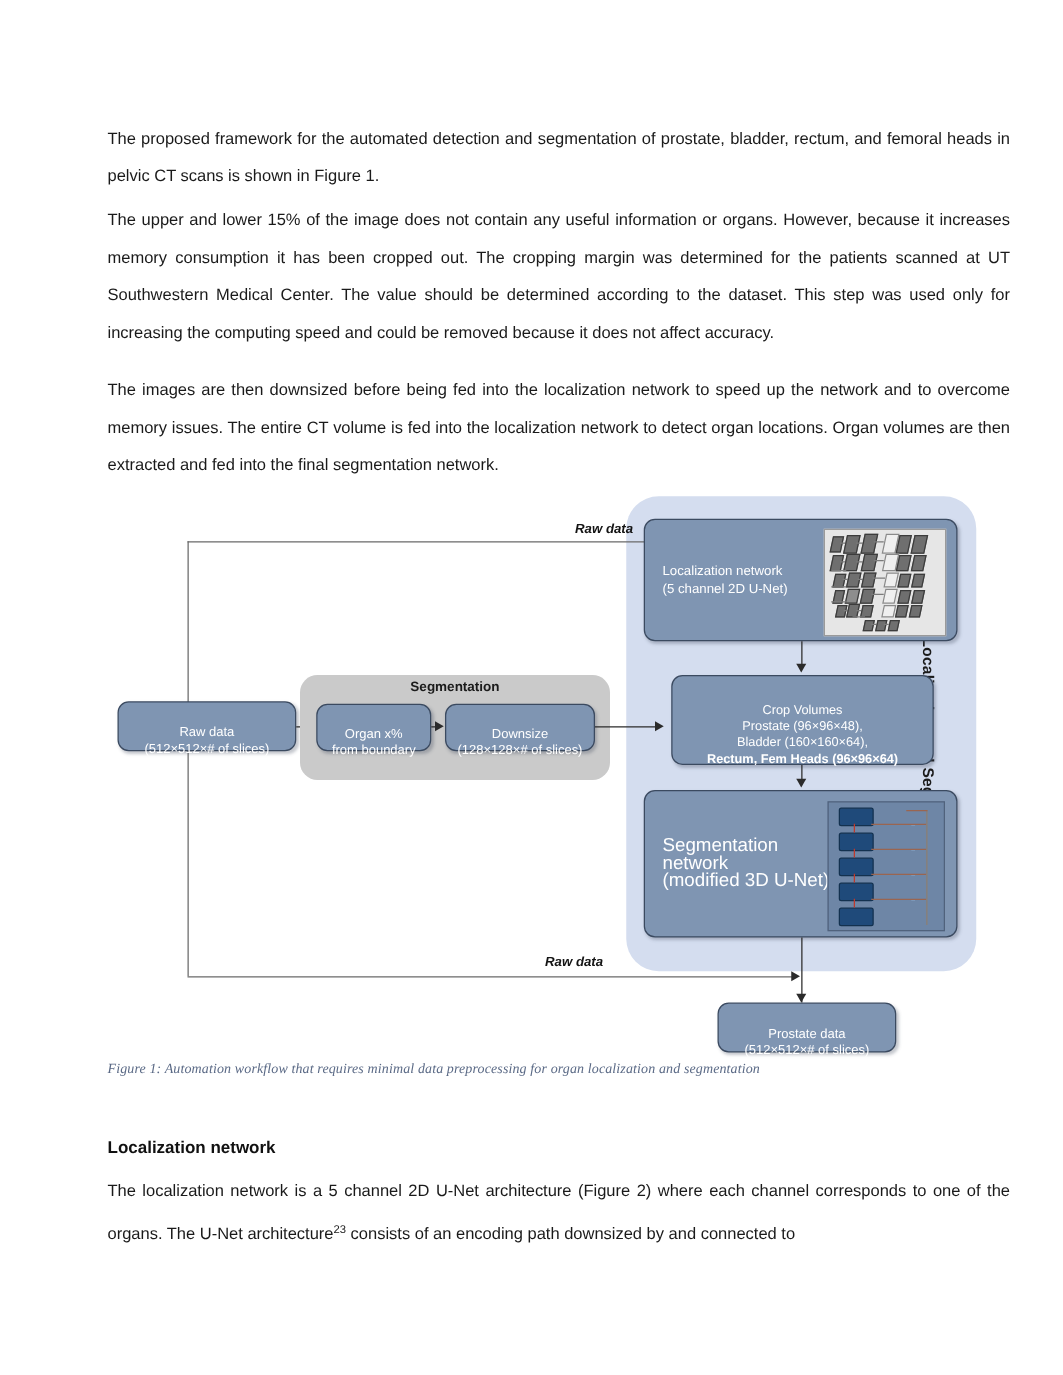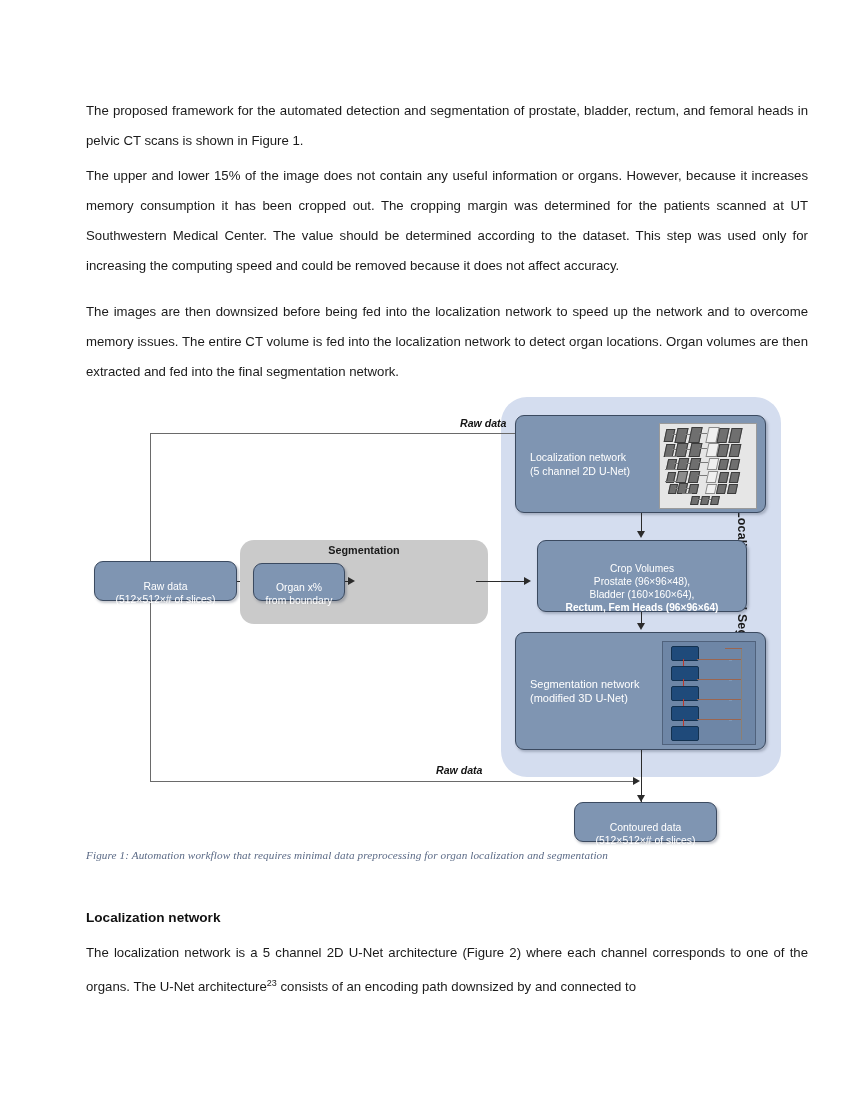--- a/index.html
+++ b/index.html
@@ -171,21 +171,21 @@
 
   
   #segmentation-node {
     left: 437px; top: 240px; width: 251px; height: 118px;
     justify-content: flex-start;
   }
   #segmentation-node .lbl {
     width: 140px;
     padding-left: 14px;
     text-align: left;
-    font-size: 11px;
+    font-size: 15px;
     line-height: 14px;
   }
   .seg-thumb {
     position: absolute;
     right: 9px;
     top: 8px;
     width: 92px;
     height: 102px;
     background: #6e86a6;
     border: 1px solid #50627c;
@@ -328,20 +328,26 @@
     <div class="node" id="remove-node">
       <span class="lines">
         <span class="l1">Organ x%</span>
         <span class="l2">from boundary</span>
       </span>
     </div>
 
     <div class="hline" style="left:267px; top:189px; width:5px;"></div>
     <div class="arrow-r" style="left:270px; top:184.5px;"></div>
 
+    <div class="node" id="downsize-node">
+      <span class="lines">
+        <span class="l1">Downsize</span>
+        <span class="l2">(128×128×# of slices)</span>
+      </span>
+    </div>
 
     <div class="hline" style="left:398px; top:189px; width:50px;"></div>
     <div class="arrow-r" style="left:446px; top:184.5px;"></div>
 
     <div class="node" id="localization-node">
       <span class="lbl">
         <span class="l1">Localization network</span>
         <span class="l2">(5 channel 2D U-Net)</span>
       </span>
       <span class="unet-thumb">
@@ -446,21 +452,21 @@
         <i class="stext" style="left:66px; top:52px;">—</i>
         <i class="stext" style="left:66px; top:72px;">—</i>
       </span>
     </div>
 
     <div class="vline" style="left:563px; top:358px; height:52px;"></div>
     <div class="arrow-d" style="left:558.5px; top:403px;"></div>
 
     <div class="node" id="contoured-node">
       <span class="lines">
-        <span class="l1">Contoured data</span>
+        <span class="l1">Prostate data</span>
         <span class="l2">(512×512×# of slices)</span>
       </span>
     </div>
 
   </div>
 
   <div class="caption">Figure 1: Automation workflow that requires minimal data preprocessing for organ localization and segmentation</div>
 
   <div class="section-heading">Localization network</div>
 

